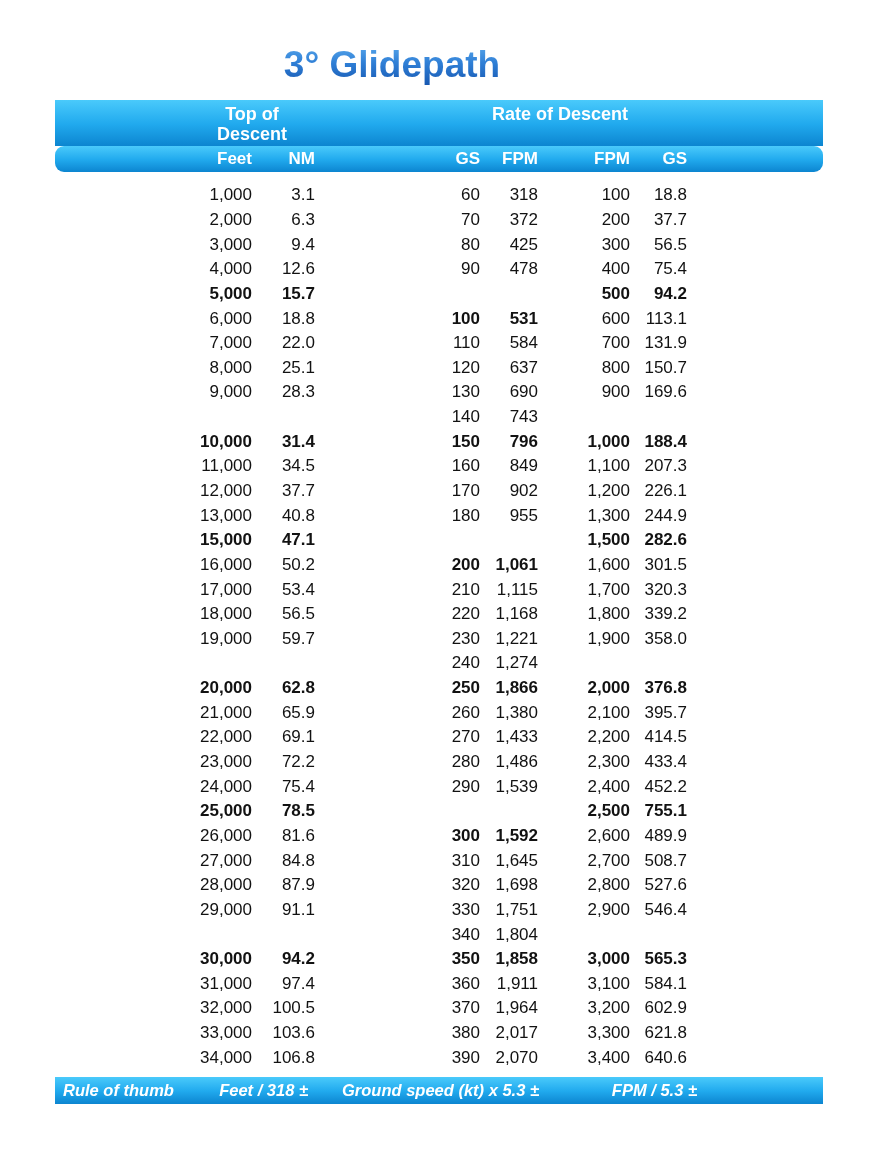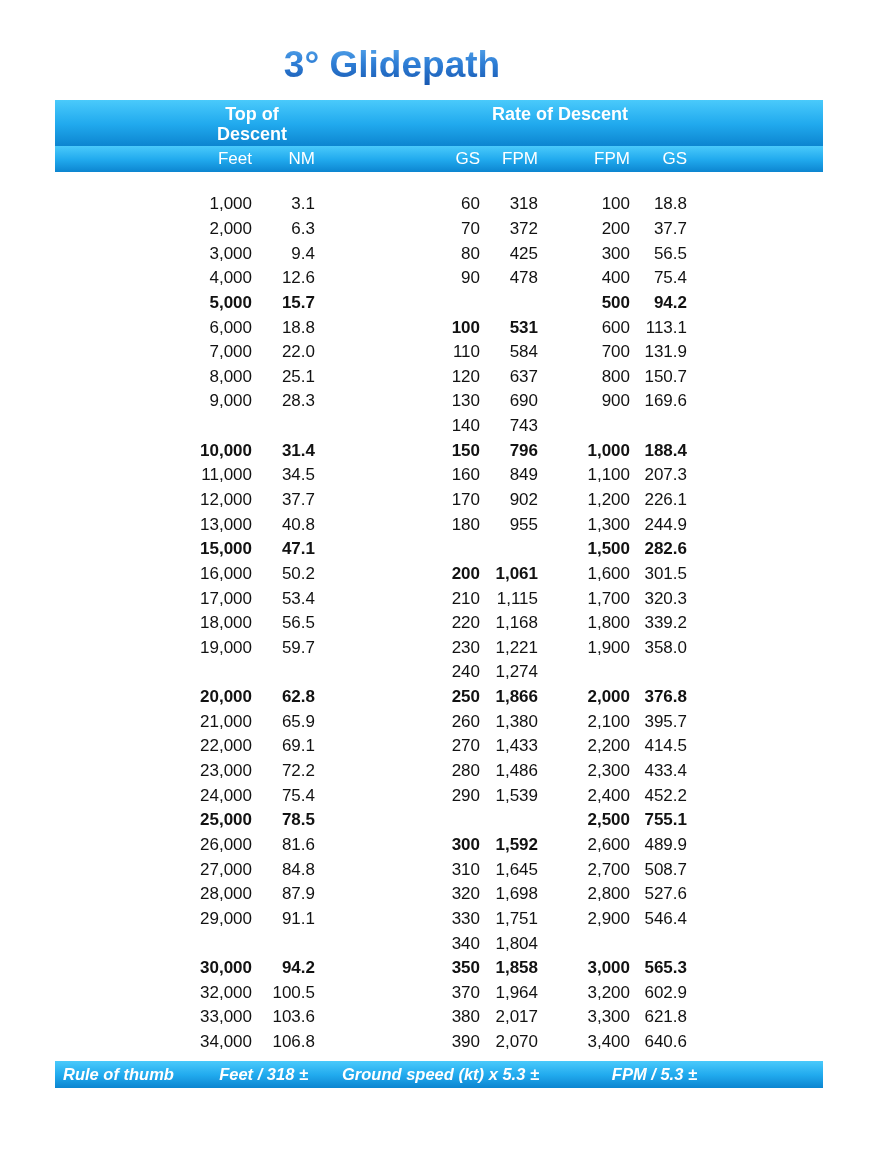--- a/index.html
+++ b/index.html
@@ -15,23 +15,23 @@
     -webkit-background-clip:text;background-clip:text;color:transparent;
   }
   .table-wrap{position:absolute;left:55px;top:100px;width:768px;}
   .bar{
     background:linear-gradient(180deg,#4acafb 0%,#21aaee 52%,#0c85d0 100%);
   }
   .hdr1{height:46px;position:relative;color:#fff;font-weight:bold;font-size:18px;}
   .hdr1 .tod{position:absolute;left:97px;top:4px;width:200px;text-align:center;line-height:20px;white-space:pre-line;}
   .hdr1 .rod{position:absolute;left:330px;top:4px;width:350px;text-align:center;line-height:20px;}
   .grid{display:grid;grid-template-columns:197px 63px 165px 58px 92px 57px 1fr;}
-  .hdr2{height:26px;color:#fff;font-weight:normal;font-size:17px;align-items:center;}
+  .hdr2{height:26px;color:#fff;font-weight:bold;font-size:17px;align-items:center;border-radius:9px;}
   .hdr2 .hcell{text-align:right;}
-  .rows{margin-top:20px;}
+  .rows{margin-top:11px;}
   .row{height:24.65px;align-items:center;font-size:17px;color:#121212;}
   .cell{text-align:right;white-space:nowrap;}
   .cell.bold{font-weight:bold;}
   .footer-bar{
     height:27px;margin-top:7px;position:relative;color:#fff;
     font-size:16.5px;font-weight:bold;font-style:italic;line-height:27px;
   }
   .footer-bar .fitem{position:absolute;top:0;white-space:nowrap;}
   .f-rule{left:8px;}
   .f-feet{left:0;width:253px;text-align:right;}
@@ -312,20 +312,28 @@
       </div>
       <div class="row grid">
         <div class="cell bold">30,000</div>
         <div class="cell bold">94.2</div>
         <div class="cell bold">350</div>
         <div class="cell bold">1,858</div>
         <div class="cell bold">3,000</div>
         <div class="cell bold">565.3</div>
       </div>
       <div class="row grid">
+        <div class="cell">31,000</div>
+        <div class="cell">97.4</div>
+        <div class="cell">360</div>
+        <div class="cell">1,911</div>
+        <div class="cell">3,100</div>
+        <div class="cell">584.1</div>
+      </div>
+      <div class="row grid">
         <div class="cell">32,000</div>
         <div class="cell">100.5</div>
         <div class="cell">370</div>
         <div class="cell">1,964</div>
         <div class="cell">3,200</div>
         <div class="cell">602.9</div>
       </div>
       <div class="row grid">
         <div class="cell">33,000</div>
         <div class="cell">103.6</div>

